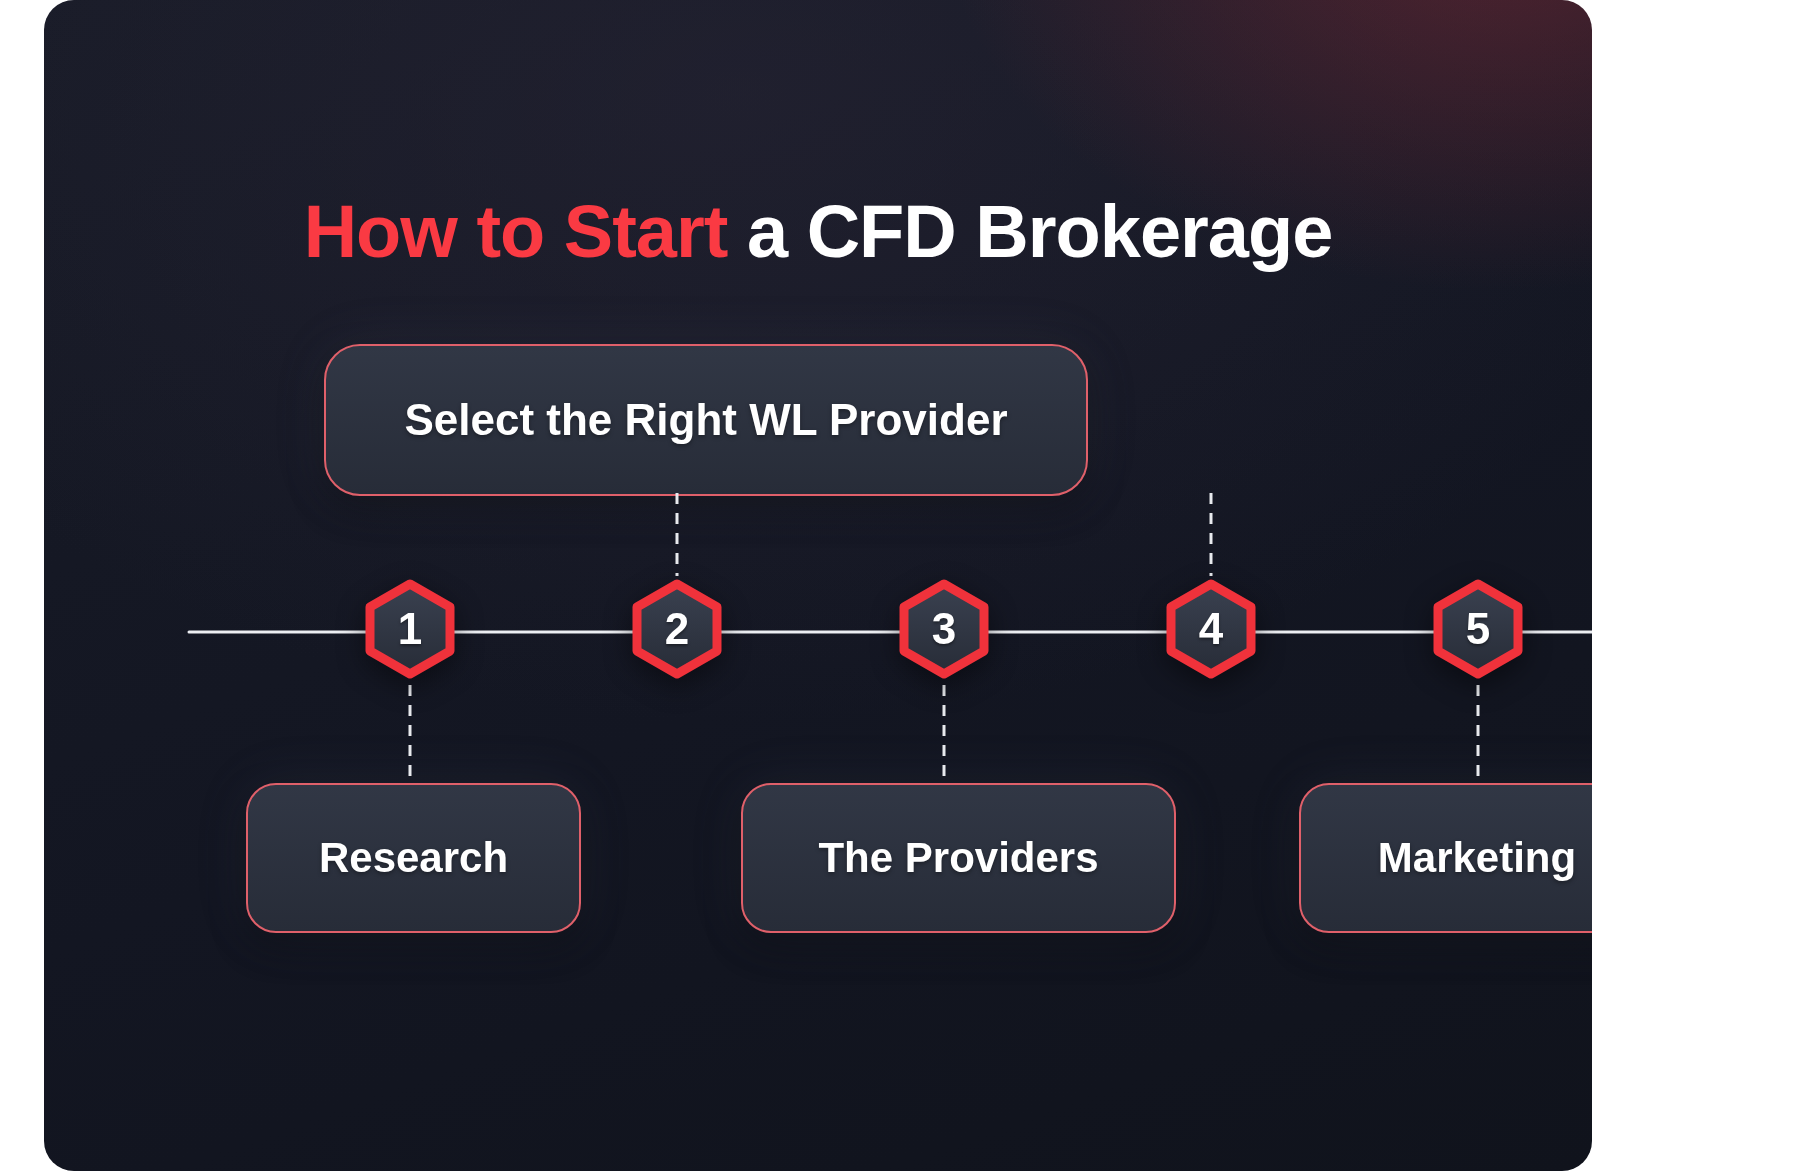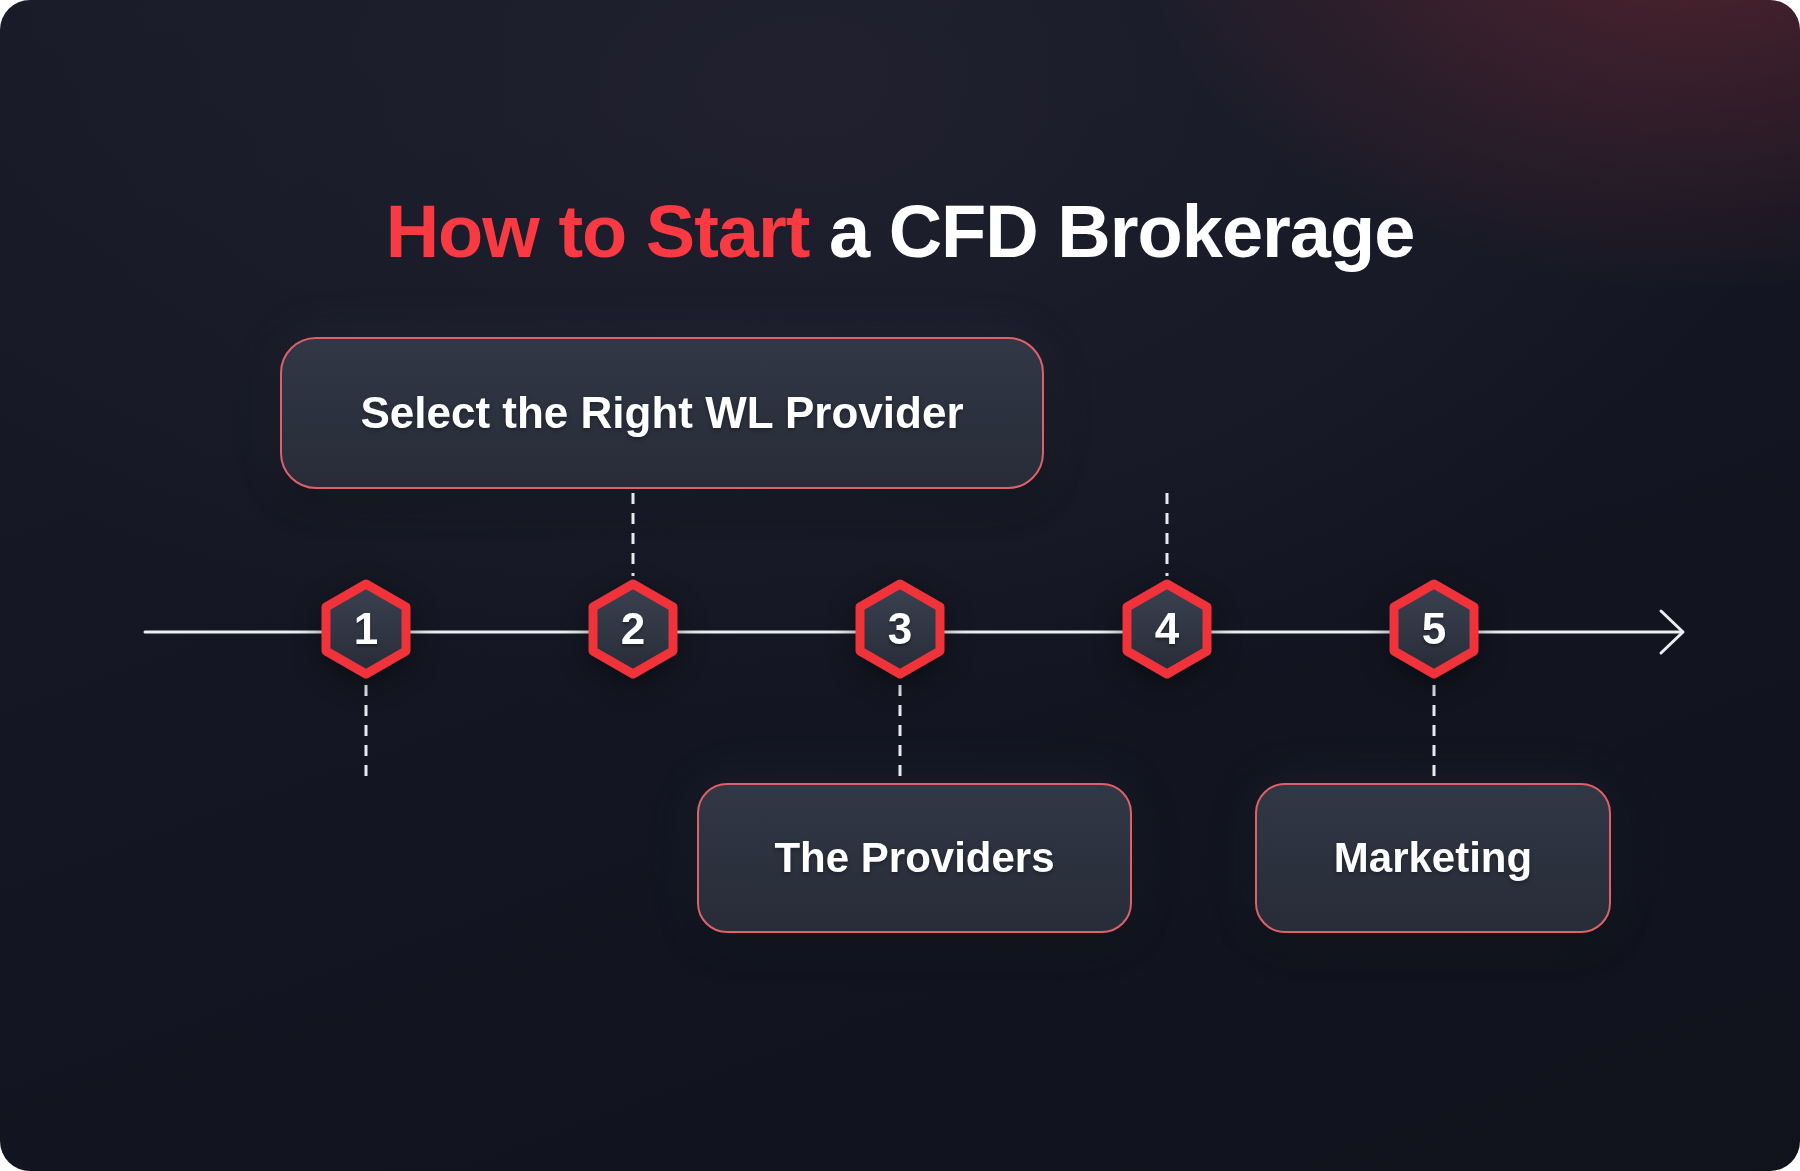--- a/index.html
+++ b/index.html
@@ -1,43 +1,44 @@
 <!DOCTYPE html>
 <html><head>
 <meta charset="utf-8">
 <style>
   html,body{margin:0;padding:0;background:#ffffff;}
   .canvas{
     position:relative;
-    width:1800px;height:1171px;
+    width:1548px;height:1171px;
     border-radius:30px;
     overflow:hidden;
     font-family:"Liberation Sans", sans-serif;
     background:
       radial-gradient(900px 620px at 94% -8%, rgba(122,42,54,0.60), rgba(122,42,54,0) 62%),
       radial-gradient(1400px 900px at 45% 8%, rgba(44,40,58,0.45), rgba(44,40,58,0) 70%),
       linear-gradient(160deg,#181b27 0%,#131622 55%,#10131c 100%);
+    margin-left: 44px;
   }
   .title{
     position:absolute;left:0;top:136px;width:100%;
     text-align:center;
     font-size:74px;font-weight:800;letter-spacing:-1px;
     color:#ffffff;line-height:1.25;
   }
   .title .hl{color:#fa3a43;}
   .step-box{
     position:absolute;
     display:flex;align-items:center;justify-content:center;
     background:linear-gradient(180deg,#313745 0%,#272c38 100%);
     border:2px solid #e0606a;
     color:#ffffff;font-weight:700;
     box-shadow:0 0 55px rgba(130,140,170,0.10), 0 14px 34px rgba(0,0,0,0.35);
     text-shadow:0 2px 4px rgba(0,0,0,0.35);
   }
-  .top-box{height:148px;border-radius:36px;font-size:44px;top:337px;}
+  .top-box{height:148px;border-radius:36px;font-size:44px;top:344px;}
   #box-wl{left:280px;width:760px;}
   #box-liquidity{left:1089px;width:652px;}
   .bottom-box{height:146px;border-radius:30px;font-size:42px;top:783px;}
   #box-research{left:202px;width:331px;}
   #box-legalities{left:697px;width:431px;}
   #box-marketing{left:1255px;width:352px;}
   .timeline-svg{position:absolute;left:0;top:0;z-index:1;}
   .hex{
     position:absolute;width:92px;height:102px;z-index:2;
     filter:drop-shadow(0 8px 14px rgba(0,0,0,0.45));
@@ -70,20 +71,23 @@
     <line x1="633" y1="493" x2="633" y2="576" stroke="#e8eaee" stroke-width="3" stroke-dasharray="11 9"></line>
     <line x1="1167" y1="493" x2="1167" y2="576" stroke="#e8eaee" stroke-width="3" stroke-dasharray="11 9"></line>
 
     <line x1="366" y1="685" x2="366" y2="780" stroke="#e8eaee" stroke-width="3" stroke-dasharray="11 9"></line>
     <line x1="900" y1="685" x2="900" y2="780" stroke="#e8eaee" stroke-width="3" stroke-dasharray="11 9"></line>
     <line x1="1434" y1="685" x2="1434" y2="780" stroke="#e8eaee" stroke-width="3" stroke-dasharray="11 9"></line>
   </svg>
 
   <div class="step-box top-box" id="box-wl">
     <span>Select the Right WL Provider</span>
+  </div>
+  <div class="step-box bottom-box" id="box-research">
+    <span>Research</span>
   </div>
   <div class="step-box bottom-box" id="box-legalities">
     <span>The Providers</span>
   </div>
   <div class="step-box bottom-box" id="box-marketing">
     <span>Marketing</span>
   </div>
 
   <div class="hex" id="hex-1">
     <svg width="92" height="102" viewBox="0 0 92 102">

